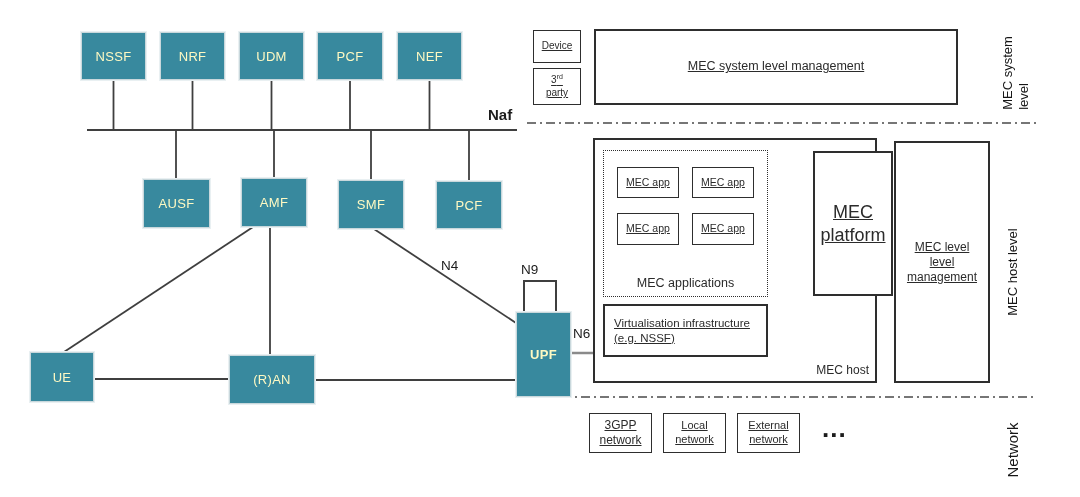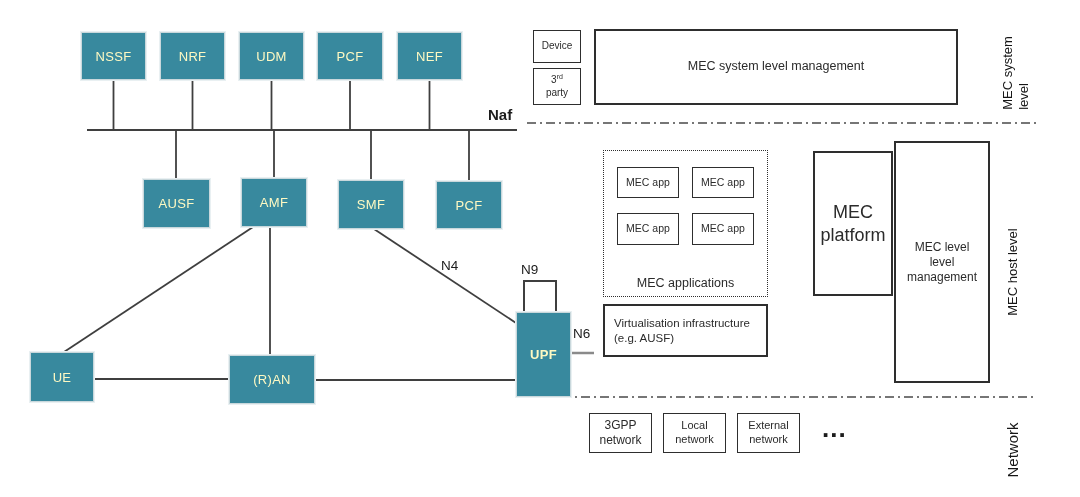--- a/index.html
+++ b/index.html
@@ -13,21 +13,21 @@
   .gnode{
     position:absolute;background:#38899e;border:1px solid #c9d8dc;
     color:#fef9c3;display:flex;align-items:center;justify-content:center;
     font-size:13px;letter-spacing:.3px;box-shadow:0 0 0 1px #e9f0f2;
   }
   .gnode.bold{font-weight:bold;}
   
   .mbox{
     position:absolute;background:#ffffff;border:2px solid #2e2e2e;
     color:#2b2b2b;display:flex;align-items:center;justify-content:center;
-    text-align:center;font-size:12px;line-height:1.25;
+    text-align:center;font-size:12px;line-height:1.25;text-decoration:underline;
   }
   .mbox.thin{border-width:1.5px;}
   .mbox.dotted{border:1.5px dotted #2e2e2e;background:transparent;}
   .flabel{position:absolute;color:#1c1c1c;white-space:nowrap;}
   .iface{font-size:13.5px;}
   .rot{
     position:absolute;transform:translate(-50%,-50%) rotate(-90deg);
     color:#161616;font-size:13px;line-height:1.25;white-space:nowrap;
   }
   .corner-label{position:absolute;right:6px;bottom:3px;font-size:12px;color:#2b2b2b;}
@@ -116,20 +116,23 @@
   <div class="mbox thin" style="left:533px;top:30px;width:48px;height:33px;font-size:10px">
     <span>Device</span>
   </div>
   <div class="mbox thin" style="left:533px;top:68px;width:48px;height:37px;font-size:10px">
     <span><span>3</span><sup>rd</sup><br><span>party</span></span>
   </div>
   <div class="mbox" style="left:594px;top:29px;width:364px;height:76px;font-size:12.5px">
     <span>MEC system level management</span>
   </div>
 
+  <div class="mbox" style="left:593px;top:138px;width:284px;height:245px">
+    <span class="corner-label">MEC host</span>
+  </div>
 
   <div class="mbox dotted" style="left:603px;top:150px;width:165px;height:147px">
     <span class="group-label">MEC applications</span>
   </div>
   <div class="mbox thin" style="left:617px;top:167px;width:62px;height:31px;font-size:10.5px">
       <span>MEC app</span>
     </div>
   <div class="mbox thin" style="left:692px;top:167px;width:62px;height:31px;font-size:10.5px">
       <span>MEC app</span>
     </div>
@@ -138,21 +141,21 @@
     </div>
   <div class="mbox thin" style="left:692px;top:213px;width:62px;height:32px;font-size:10.5px">
       <span>MEC app</span>
     </div>
 
   <div class="mbox" style="left:813px;top:151px;width:80px;height:145px;font-size:18px">
     <span>MEC platform</span>
   </div>
 
   <div class="mbox lefttext" style="left:603px;top:304px;width:165px;height:53px">
-    <span><span>Virtualisation infrastructure</span><br><span>(e.g. AUSF)</span></span>
+    <span><span>Virtualisation infrastructure</span><br><span>(e.g. NSSF)</span></span>
   </div>
 
   <div class="mbox" style="left:894px;top:141px;width:96px;height:242px;padding:0 9px">
     <span>MEC level level management</span>
   </div>
 
   <div class="mbox thin" style="left:589px;top:413px;width:63px;height:40px;font-size:12px;padding:0 6px">
       <span>3GPP network</span>
     </div>
   <div class="mbox thin" style="left:663px;top:413px;width:63px;height:40px;font-size:11px;padding:0 6px">

